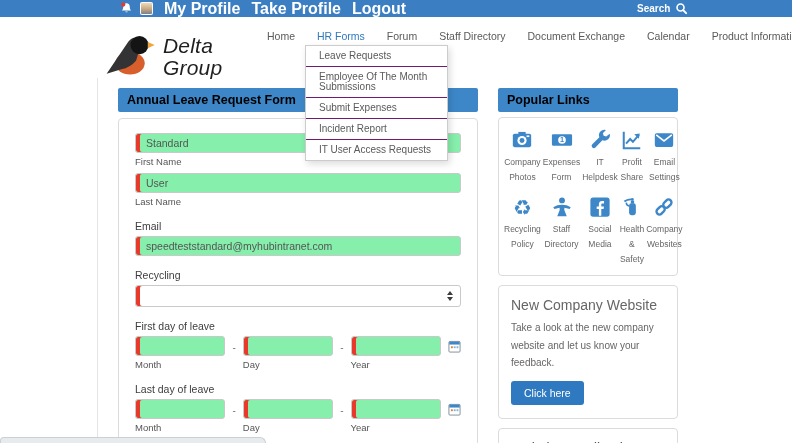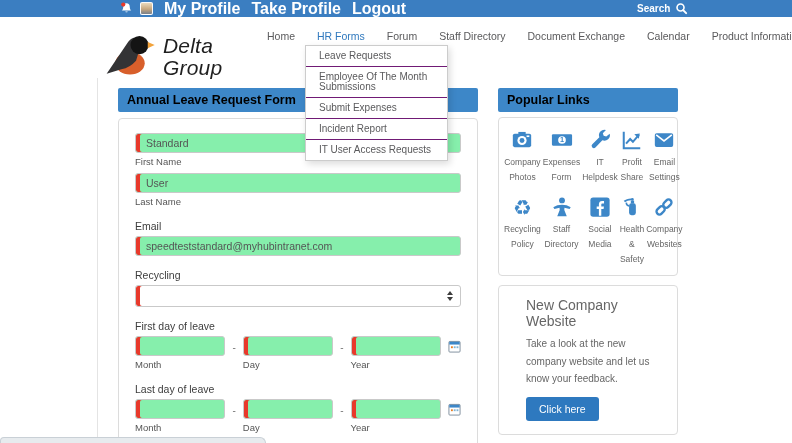--- a/index.html
+++ b/index.html
@@ -53,21 +53,21 @@
   .dash { margin-top:6px; color:#777; font-size:10px; }
   .calbtn { margin-top:4px; cursor:pointer; line-height:0; }
   
   .side-panel { border:1px solid #dcdcdc; border-radius:4px; background:#fff; }
   .pl-panel { margin-top:5px; padding:11px 5px 9px; }
   .pl-grid { display:grid; grid-template-columns:repeat(5,1fr); row-gap:11px; column-gap:2px; }
   .pl-cell { text-align:center; cursor:pointer; }
   .pl-icon { display:block; height:23px; line-height:23px; }
   .pl-icon .glyph { font-size:21px; color:#3d87c8; line-height:23px; }
   .pl-label { display:block; font-size:8.5px; color:#666; line-height:1.75; margin-top:3px; }
-  .ncw-panel { margin-top:9px; padding:11px 27px 13px; }
+  .ncw-panel { margin-top:9px; padding:11px 12px 13px; }
   .side-title { font-size:14px; color:#666; font-weight:normal; }
   .ncw-body { font-size:10px; color:#666; line-height:1.75; margin-top:6px; }
   .click-btn { margin-top:9px; background:#2e79bf; color:#fff; font-size:10.5px; padding:6px 13px;
     border:none; border-radius:3px; cursor:pointer; font-family:"Liberation Sans",sans-serif; }
   .wf-panel { margin-top:9px; padding:11px 12px 12px; }
   
   .status-bubble { position:absolute; left:0; bottom:0; width:266px; height:6px; background:#e7ebee;
     border:1px solid #c9d0d6; border-bottom:none; border-radius:4px 6px 0 0; }
 </style>
 </head>

